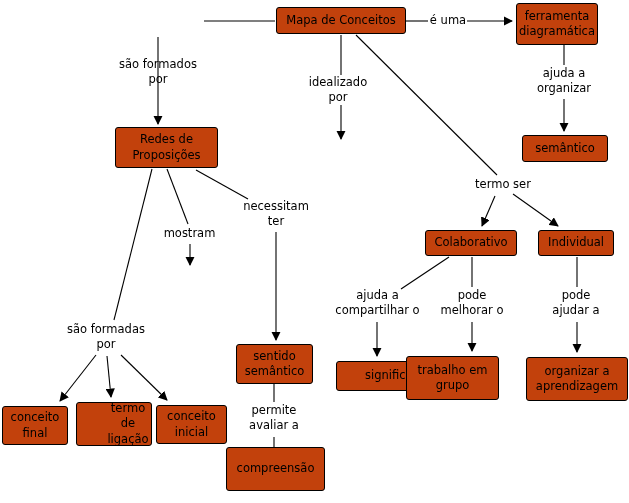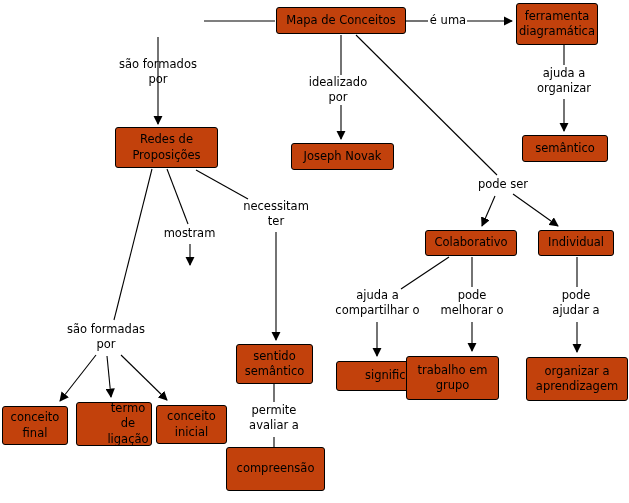--- a/index.html
+++ b/index.html
@@ -102,21 +102,20 @@
       <line x1="577" y1="322" x2="577" y2="352" marker-end="url(#arrow)"></line>
     </g>
   </svg>
 
   <div class="node" style="left:276px; top:7px;  width:130px; height:27px;">Mapa de Conceitos</div>
   <div class="node" style="left:516px; top:3px;  width:82px;  height:42px;">ferramenta
 diagramática</div>
   <div class="node" style="left:522px; top:135px; width:86px; height:27px;">semântico</div>
   <div class="node" style="left:115px; top:127px; width:103px; height:41px;">Redes de
 Proposições</div>
-  <div class="node" style="left:291px; top:143px; width:103px; height:27px;">Joseph Novak</div>
   <div class="node" style="left:425px; top:230px; width:92px; height:26px;">Colaborativo</div>
   <div class="node" style="left:538px; top:230px; width:76px; height:26px;">Individual</div>
   <div class="node" style="left:236px; top:344px; width:77px; height:40px;">sentido
 semântico</div>
   <div class="node" style="left:336px; top:361px; width:80px; height:30px;padding-left:44px;">significado</div>
   <div class="node" style="left:406px; top:356px; width:93px; height:44px;">trabalho em
 grupo</div>
   <div class="node" style="left:526px; top:357px; width:102px; height:44px;">organizar a
 aprendizagem</div>
   <div class="node" style="left:2px;   top:406px; width:66px; height:39px;">conceito
@@ -127,21 +126,21 @@
 inicial</div>
   <div class="node" style="left:226px; top:447px; width:99px; height:44px;">compreensão</div>
 
   <div class="link-label" style="left:112px; top:23px;   width:92px;margin-top:34px;">são formados
 por</div>
   <div class="link-label" style="left:427px; top:13px;  width:42px;">é uma</div>
   <div class="link-label" style="left:303px; top:75px;  width:70px;">idealizado
 por</div>
   <div class="link-label" style="left:529px; top:66px;  width:70px;">ajuda a
 organizar</div>
-  <div class="link-label" style="left:474px; top:177px; width:58px;">pode ser</div>
+  <div class="link-label" style="left:474px; top:177px; width:58px;">termo ser</div>
   <div class="link-label" style="left:162px; top:226px; width:55px;">mostram</div>
   <div class="link-label" style="left:240px; top:199px; width:72px;">necessitam
 ter</div>
   <div class="link-label" style="left:61px;  top:322px; width:90px;">são formadas
 por</div>
   <div class="link-label" style="left:330px; top:288px; width:95px;">ajuda a
 compartilhar o</div>
   <div class="link-label" style="left:436px; top:288px; width:72px;">pode
 melhorar o</div>
   <div class="link-label" style="left:540px; top:288px; width:72px;">pode

